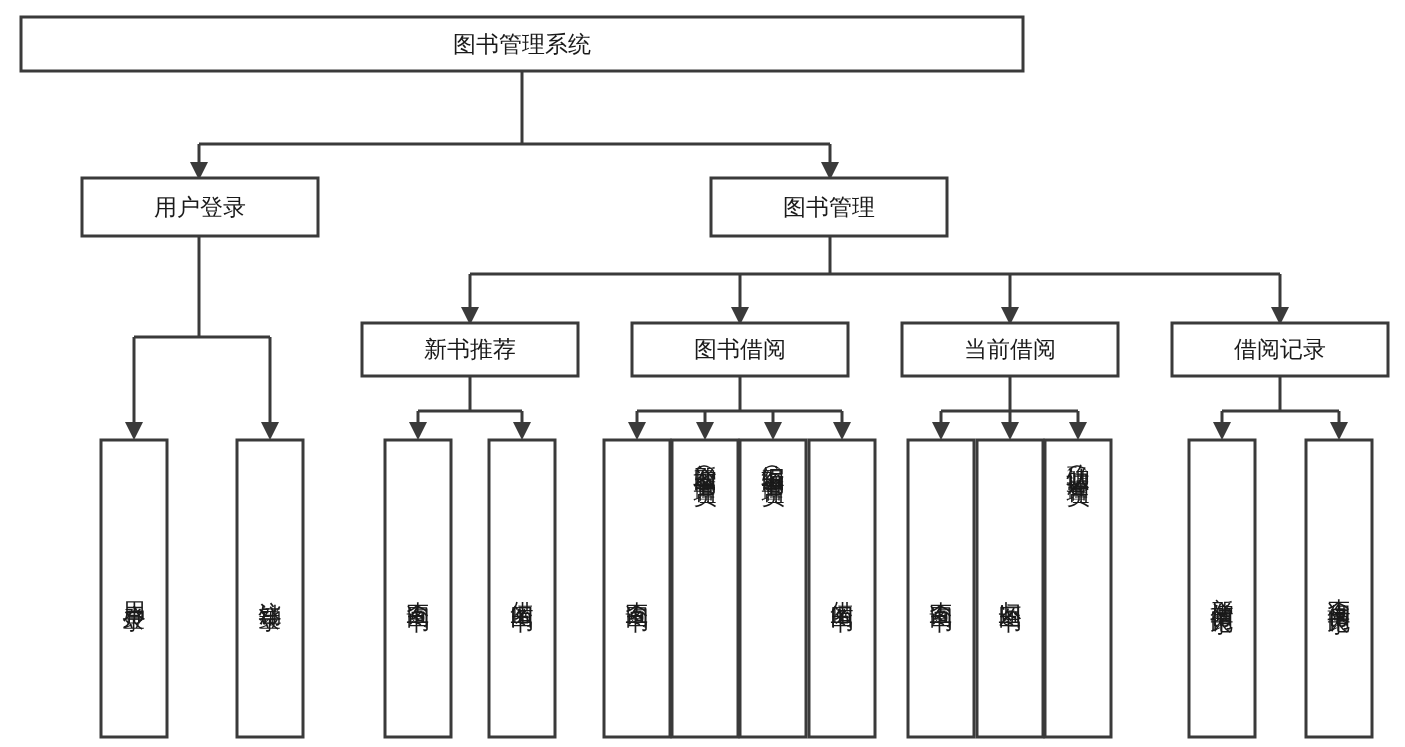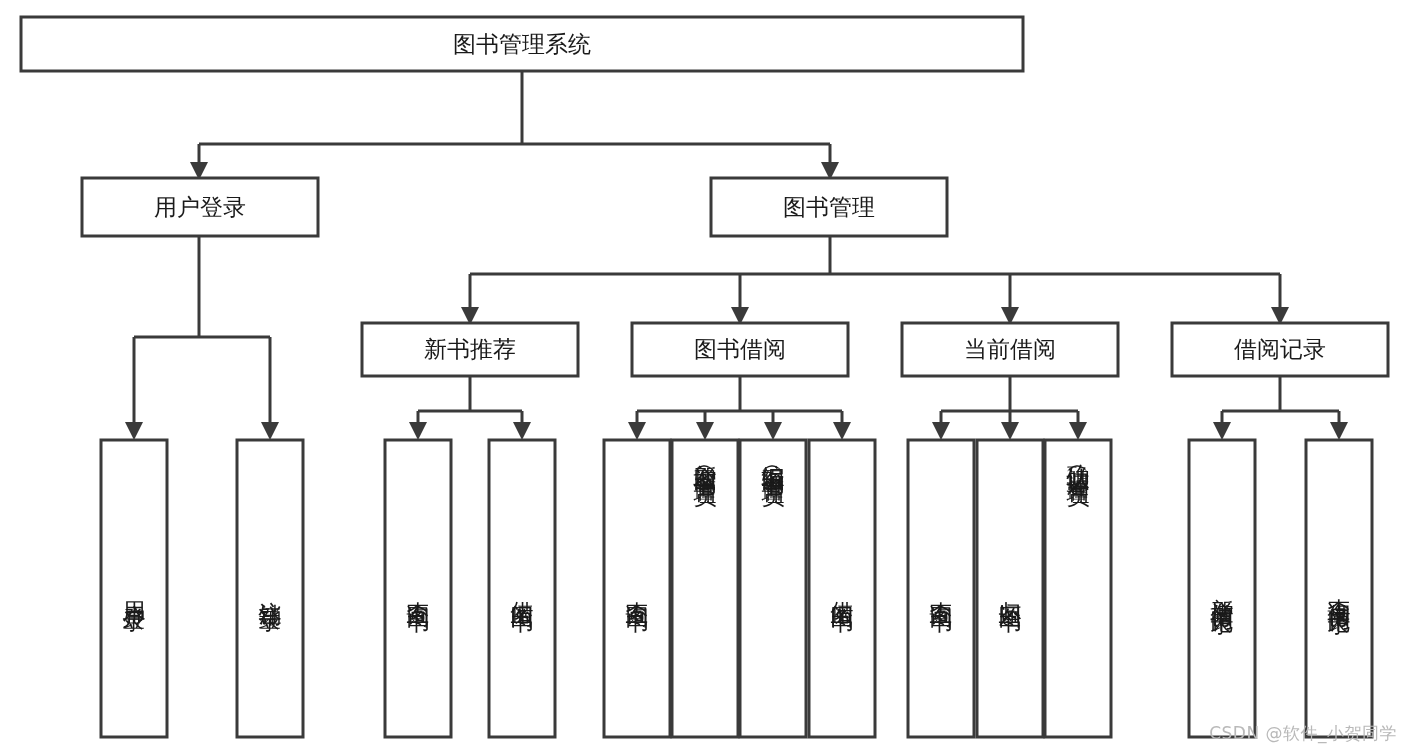--- a/index.html
+++ b/index.html
@@ -236,14 +236,13 @@
     <span class="vlabel" style="margin-top:6px;">确认归还（管理员）</span>
   </div>
 
   <div class="vlabel-wrap" style="left:1189px; top:436px; width:66px; height:297px;">
     <span class="vlabel">新增借阅记录</span>
   </div>
   <div class="vlabel-wrap" style="left:1306px; top:436px; width:66px; height:297px;">
     <span class="vlabel">查询借阅记录</span>
   </div>
 
-  <div id="watermark">CSDN @软件_小贺同学</div>
 </div>
 
 </body></html>

